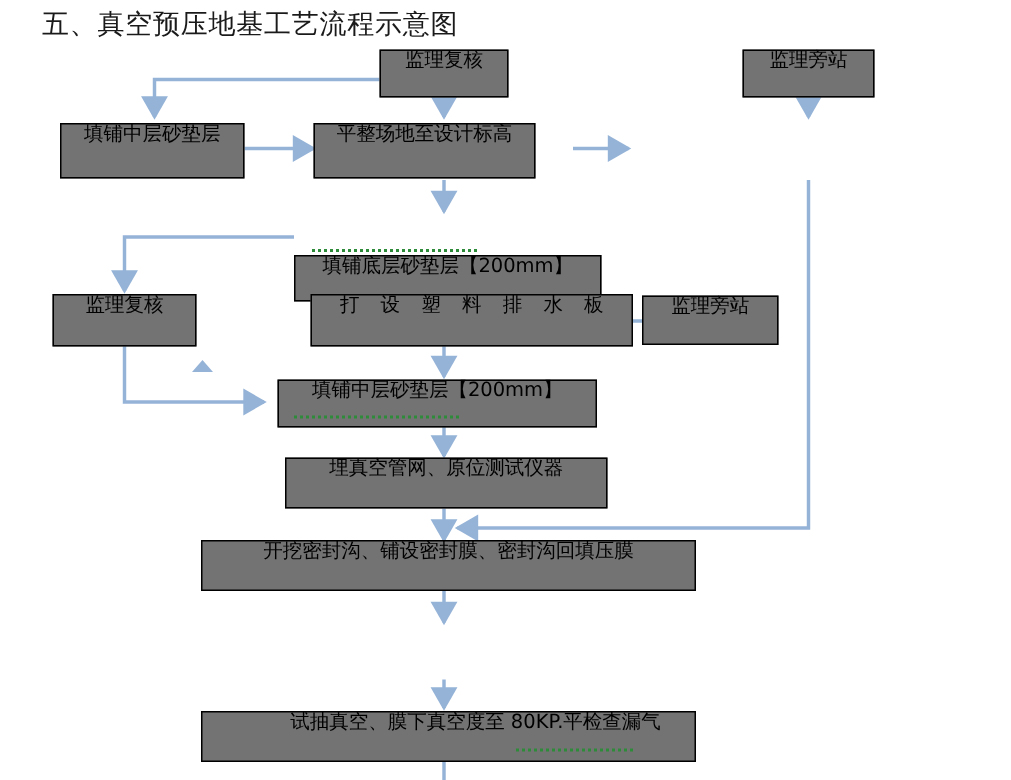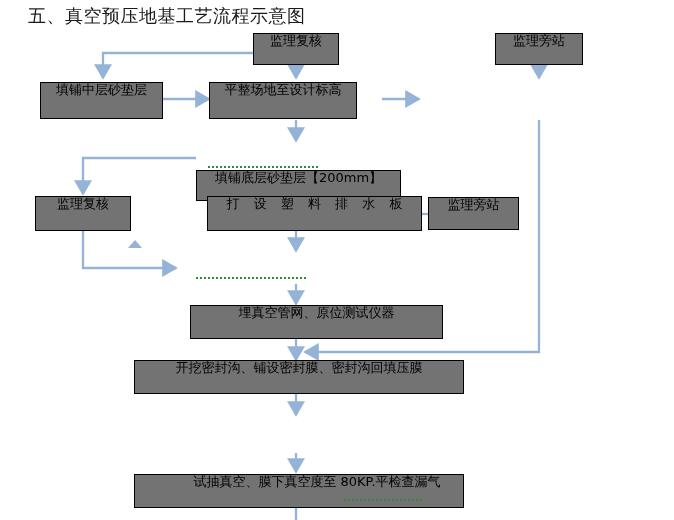--- a/index.html
+++ b/index.html
@@ -123,23 +123,26 @@
   </div>
 
   <div class="node spaced" style="left:207px;top:196px;width:215px;height:35px;">
     <span class="txt">打 设 塑 料 排 水 板</span>
   </div>
 
   <div class="node" style="left:428px;top:197px;width:91px;height:33px;">
     <span class="txt">监理旁站</span>
   </div>
 
+  <div class="node" style="left:185px;top:253px;width:213px;height:32px;">
+    <span class="txt">填铺中层砂垫层【200mm】</span>
+  </div>
   <div class="sq-underline" style="left:196px;top:277px;width:112px;"></div>
 
-  <div class="node" style="left:190px;top:305px;width:253px;height:34px;">
+  <div class="node" style="left:190px;top:305px;width:215px;height:34px;">
     <span class="txt">埋真空管网、原位测试仪器</span>
   </div>
 
   <div class="node" style="left:134px;top:360px;width:330px;height:34px;">
     <span class="txt">开挖密封沟、铺设密封膜、密封沟回填压膜</span>
   </div>
 
 
   <div class="node" style="left:134px;top:474px;width:330px;height:34px;padding-left:36px;">
     <span class="txt">试抽真空、膜下真空度至 80KP.平检查漏气</span>

